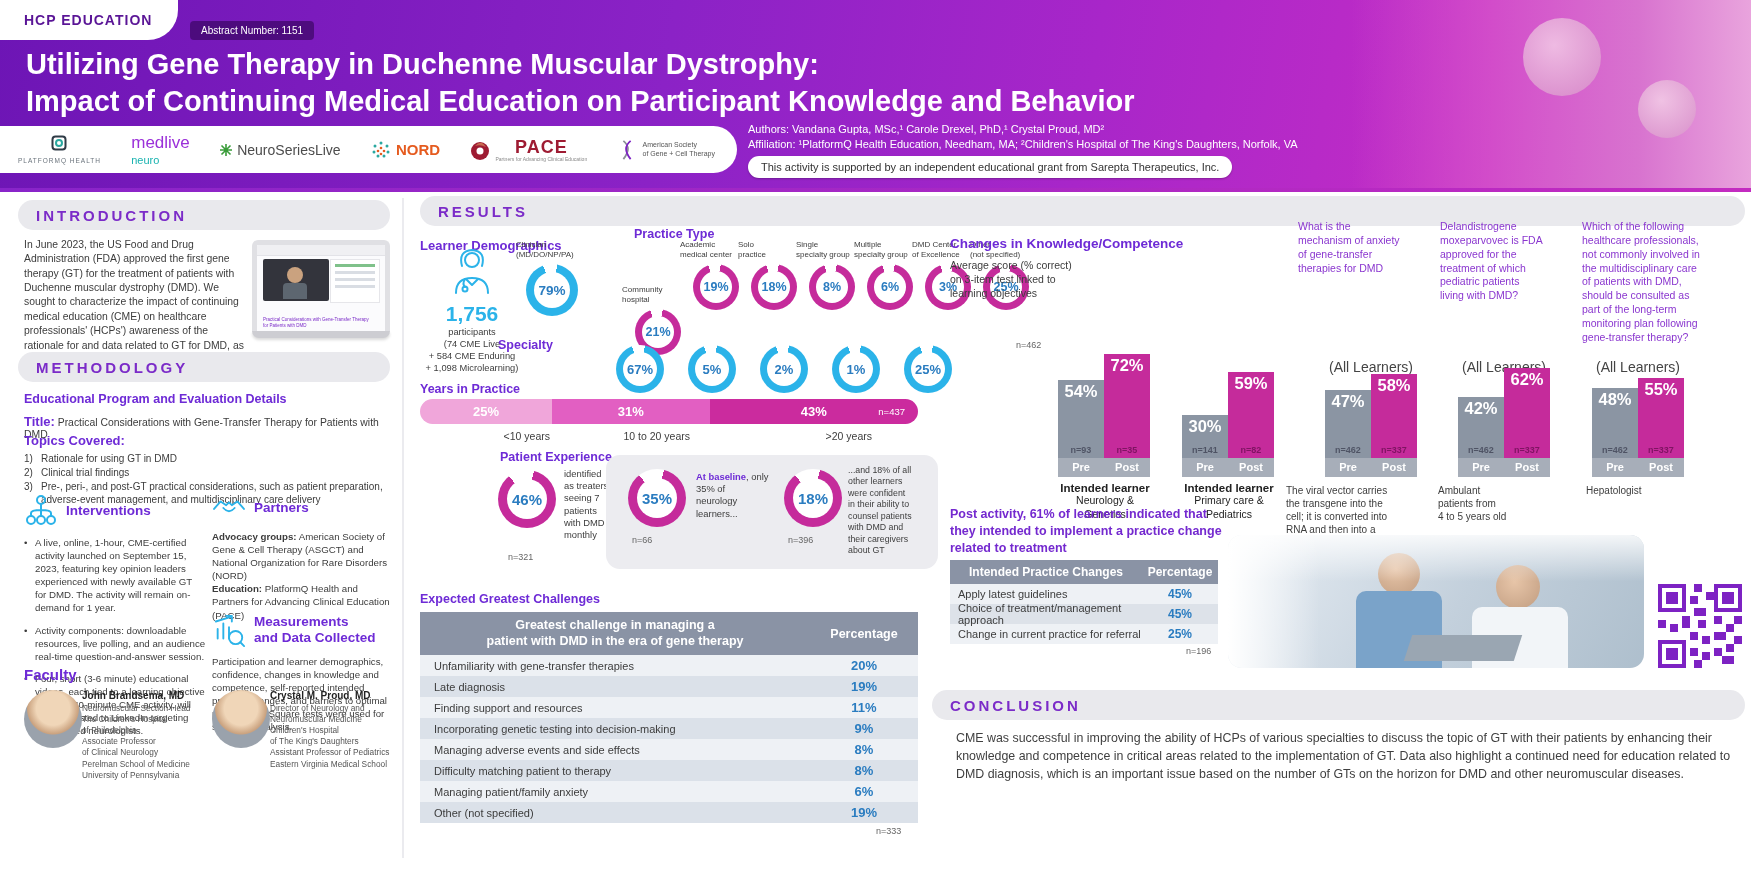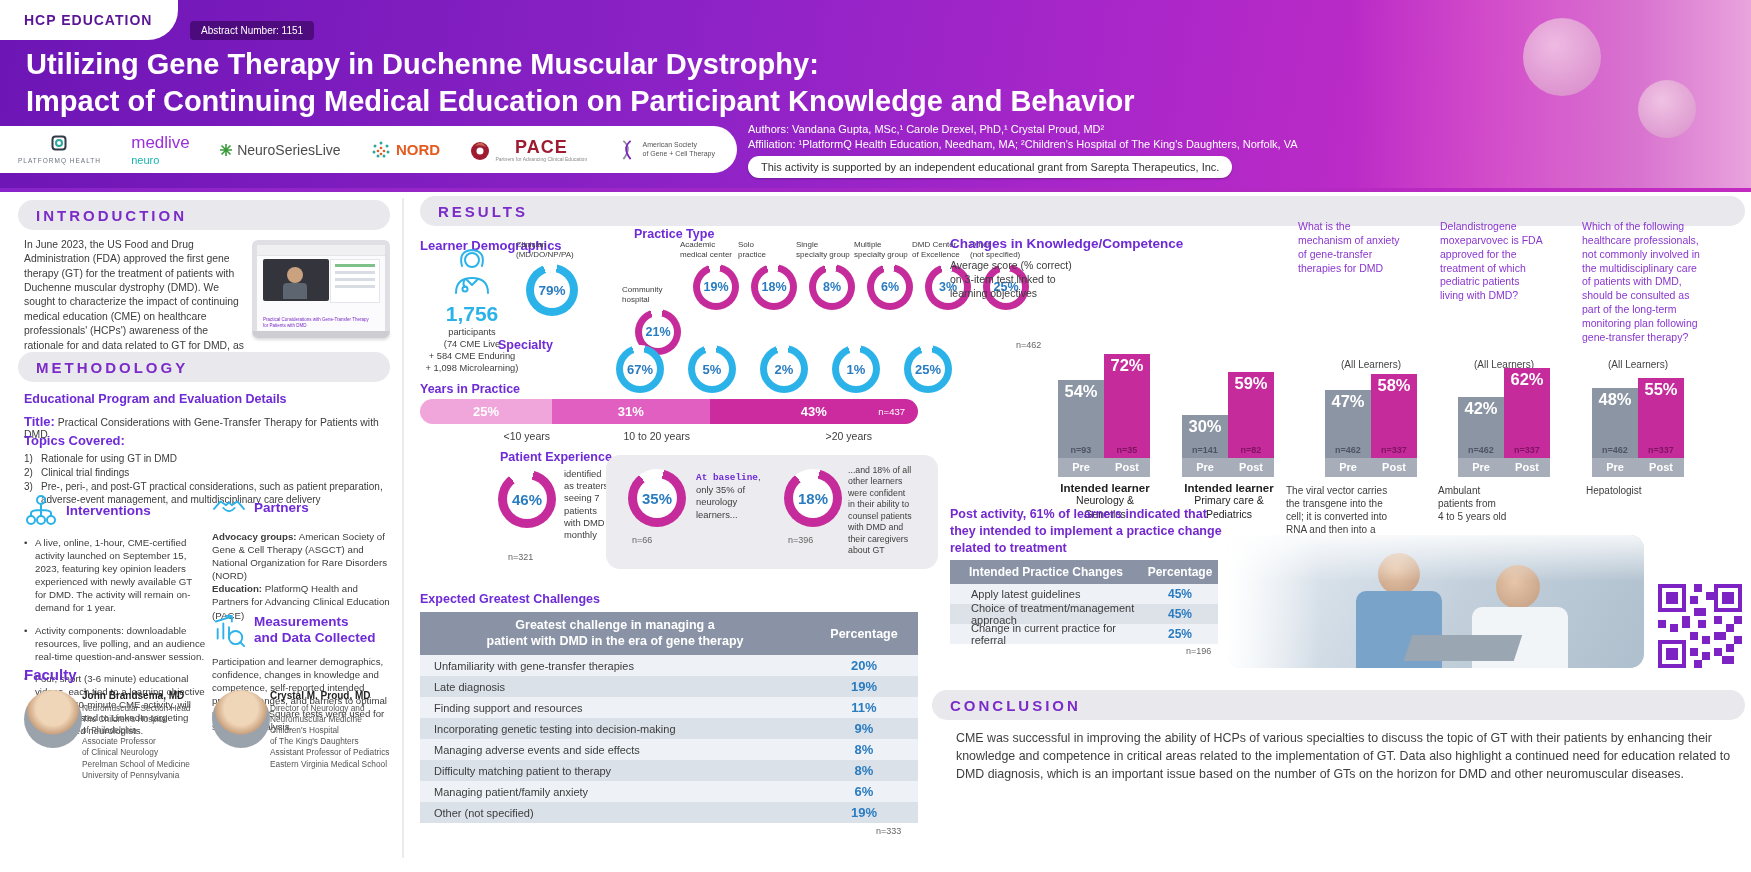--- a/index.html
+++ b/index.html
@@ -108,21 +108,21 @@
   .demo-block{position:absolute;left:420px;top:246px;width:104px;text-align:center;}
   .demo-num{font-size:21px;font-weight:bold;color:#2bb3e9;margin-top:2px;}
   .demo-cap{font-size:9.3px;line-height:1.3;color:#3d3d3d;}
   .years-bar{position:absolute;left:420px;top:399px;width:498px;height:25px;border-radius:13px;overflow:hidden;display:flex;}
   .yseg{flex-grow:var(--w);display:flex;align-items:center;justify-content:center;position:relative;}
   .yv{color:#fff;font-weight:bold;font-size:13px;}
   .yn{position:absolute;right:13px;color:#fff;font-size:9.5px;}
   .ylab{position:absolute;top:430px;font-size:10.5px;color:#3d3d3d;text-align:right;width:130px;}
   .pe-box{position:absolute;left:606px;top:455px;width:332px;height:114px;background:#ececf0;border-radius:14px;}
   .pe-text{font-size:9.4px;line-height:1.3;color:#3d3d3d;}
-  .pe-lead{color:#6e2bd6;font-weight:bold;font-family:Liberation Mono, monospace;}
+  .pe-lead{color:#6e2bd6;font-weight:bold;}
 
   
   .ch-table{position:absolute;left:420px;top:612px;width:498px;font-size:11px;}
   .ch-head{display:flex;background:#8a93a5;color:#fff;font-weight:bold;}
   .ch-head .c1{flex:1;text-align:center;padding:6px 4px;font-size:12.5px;line-height:1.25;}
   .ch-head .c2{flex:0 0 108px;display:flex;align-items:center;justify-content:center;font-size:12.5px;}
   .ch-row{display:flex;align-items:center;height:21px;}
   .ch-row:nth-child(odd){background:#dbe1e9;}
   .ch-row:nth-child(even){background:#eef1f5;}
   .ch-row .c1{flex:1;padding-left:14px;}
@@ -135,33 +135,33 @@
   .bar.post{left:46px;background:#c52b9b;}
   .bv{position:absolute;top:2px;width:100%;text-align:center;color:#fff;font-weight:bold;font-size:16.5px;}
   .bn{position:absolute;bottom:3px;width:100%;text-align:center;font-size:9px;font-weight:bold;color:rgba(30,30,50,.55);}
   .post .bn{color:rgba(80,5,60,.6);}
   .strip{position:absolute;top:458px;width:92px;height:19px;background:#a7aeb9;display:flex;}
   .strip span{flex:1;text-align:center;color:#fff;font-weight:bold;font-size:11px;line-height:19px;}
   .pcap{position:absolute;top:482px;width:130px;text-align:center;color:#222;}
   .pcap .b{font-weight:bold;font-size:11.5px;}
   .pcap .r{font-size:10.5px;line-height:1.3;}
   .question{position:absolute;top:220px;font-size:10.5px;line-height:1.32;color:#8a36cf;}
-  .cohort{position:absolute;top:359px;width:92px;text-align:center;font-size:10px;color:#444;}
+  .cohort{position:absolute;top:359px;width:92px;text-align:center;font-size:14px;color:#444;}
   .answer{position:absolute;top:484px;font-size:10px;line-height:1.3;color:#3d3d3d;}
 
   
   .pa-text{position:absolute;left:950px;top:506px;width:272px;font-size:12.5px;line-height:1.35;color:#7429cf;font-weight:bold;}
   .pc-table{position:absolute;left:950px;top:560px;width:268px;font-size:11px;}
   .pc-head{display:flex;background:#8a93a5;color:#fff;font-weight:bold;height:24px;align-items:center;}
   .pc-head .c1{flex:1;text-align:center;font-size:12px;}
   .pc-head .c2{flex:0 0 76px;text-align:center;font-size:12px;}
   .pc-row{display:flex;align-items:center;height:20px;}
   .pc-row:nth-child(odd){background:#dde2e9;}
   .pc-row:nth-child(even){background:#eef1f5;}
-  .pc-row .c1{flex:1;padding-left:21px;}
+  .pc-row .c1{flex:1;padding-left:8px;}
   .pc-row .c2{flex:0 0 76px;text-align:center;color:#2a7cc0;font-weight:bold;font-size:12px;}
   .photo{position:absolute;left:1228px;top:535px;width:416px;height:133px;border-radius:14px;overflow:hidden;
     background:linear-gradient(120deg,#e8eef4 0%,#c3d0dc 55%,#aebfcd 100%);}
   .ph-head{position:absolute;border-radius:50%;background:radial-gradient(circle at 42% 38%,#e7c5a8,#c09c80);}
   .ph-coat{position:absolute;background:#f2f5f8;border-radius:10px 10px 0 0;}
   .ph-laptop{position:absolute;background:#9aa6b2;transform:skewX(-18deg);}
   .ph-fade{position:absolute;inset:0;background:linear-gradient(90deg,#fff 0%,rgba(255,255,255,0) 22%),
     linear-gradient(180deg,rgba(255,255,255,.85) 0%,rgba(255,255,255,0) 35%);}
   .qr{position:absolute;left:1658px;top:584px;width:84px;height:84px;}
   .concl-body{position:absolute;left:956px;top:730px;width:786px;font-size:12.4px;line-height:1.45;color:#3f3f3f;}

